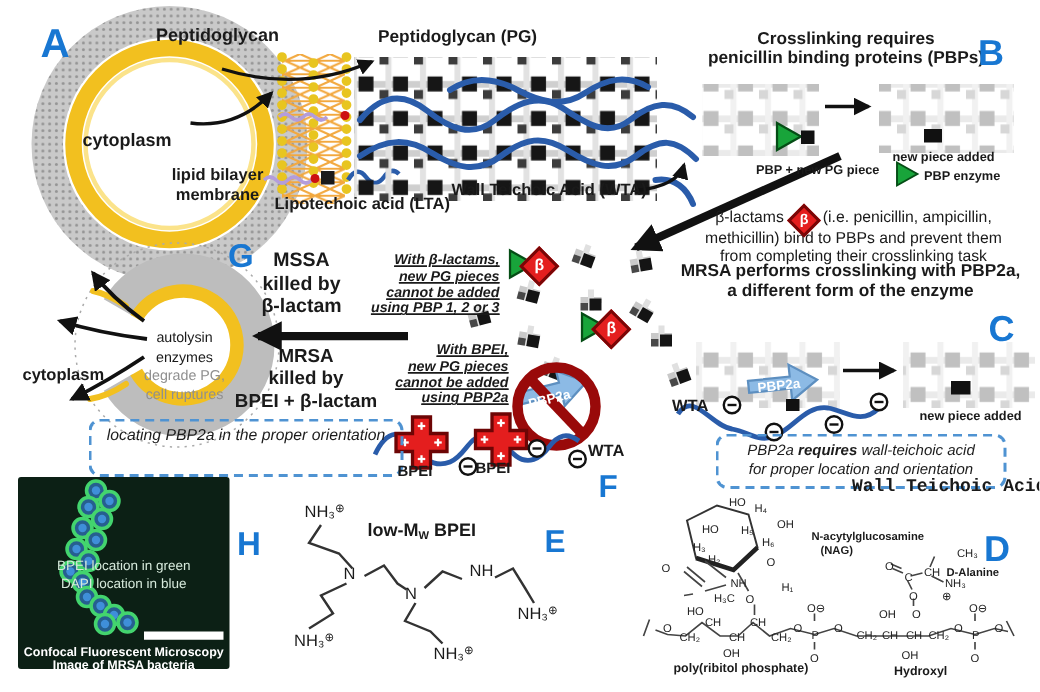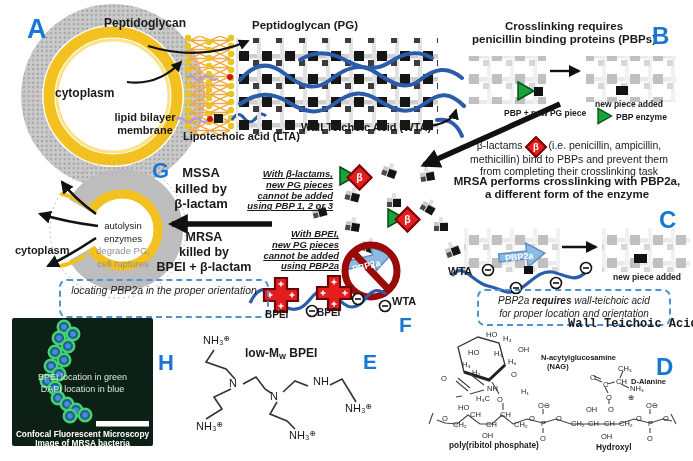--- a/index.html
+++ b/index.html
@@ -367,21 +367,21 @@
 <span class="chem" style="left:462px;top:360px;">H₃</span>
 <span class="chem" style="left:472px;top:368px;">H₂</span>
 <span class="chem" style="left:508px;top:357px;">H₆</span>
 <span class="chem" style="left:511px;top:370px;">O</span>
 <span class="chem" style="left:521px;top:387px;">H₁</span>
 <span class="chem" style="left:487px;top:384px;">NH</span>
 <span class="chem" style="left:441px;top:374px;">O</span>
 <span class="chem" style="left:452px;top:394px;padding-left:24px;">H₃C</span>
 <span class="chem" style="left:497px;top:395px;">O</span>
 
-<span class="chem" style="left:618px;top:364px;">CH₃</span>
+<span class="chem" style="left:638px;top:364px;">CH₃</span>
 <span class="chem" style="left:616px;top:377px;">CH</span>
 <span class="chem" style="left:630px;top:384px;">NH₃</span>
 <span class="chem" style="left:628px;top:393px;">⊕</span>
 <span class="chem" style="left:603px;top:380px;">C</span>
 <span class="chem" style="left:590px;top:373px;">O</span>
 <span class="chem" style="left:606px;top:393px;">O</span>
 
 <span class="chem" style="left:442px;top:414px;">O</span>
 <span class="chem" style="left:453px;top:420px;">CH₂</span>
 <span class="chem" style="left:458px;top:403px;">HO</span>

